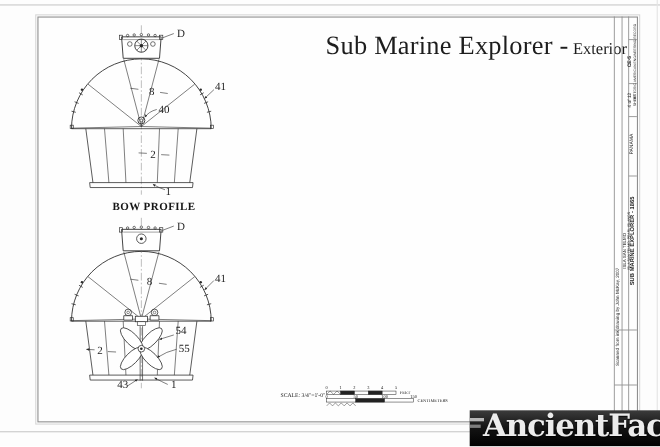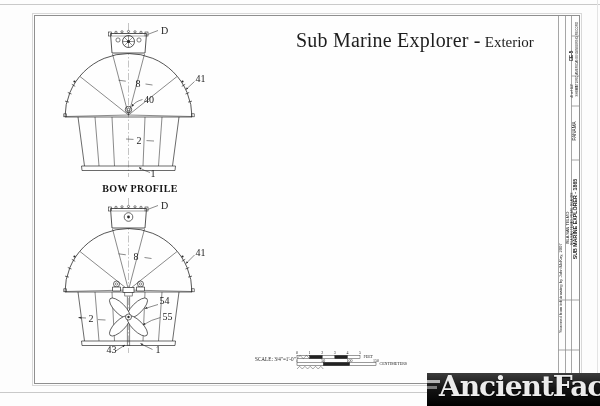--- a/index.html
+++ b/index.html
@@ -5,21 +5,21 @@
   html,body{margin:0;padding:0;background:#ffffff;}
   .canvas{position:relative;width:600px;height:406px;background:#fdfdfd;overflow:hidden;
           font-family:"Liberation Serif", serif;color:#1d1d1d;}
   .scanline{position:absolute;left:0;width:600px;height:1px;background:#c9c9c9;}
   .sheet-border{position:absolute;left:34px;top:15px;width:544px;height:367px;
                 border:1.4px solid #8f8f8f;outline:1px solid #d8d8d8;outline-offset:1px;
                 background:#fefefe;}
   .edge-line{position:absolute;top:0;left:597px;width:1px;height:406px;background:#e4e4e4;}
 
   .sheet-title{position:absolute;left:296px;top:29px;white-space:nowrap;}
-  .sheet-title .main{font-size:20px;letter-spacing:.2px;}
+  .sheet-title .main{font-size:24px;letter-spacing:.2px;}
   .sheet-title .sub{font-size:15px;}
 
   .dwg{position:absolute;width:170px;}
   .dwg-bow{left:55px;top:20px;height:180px;}
   .dwg-stern{left:55px;top:195px;height:185px;}
   .dwg-caption{position:absolute;left:0;width:170px;text-align:center;
                font-size:10px;font-weight:bold;letter-spacing:.4px;color:#161616;}
   .dwg-bow .dwg-caption{top:163px;}
   .dwg-stern .dwg-caption{top:165px;}
 

